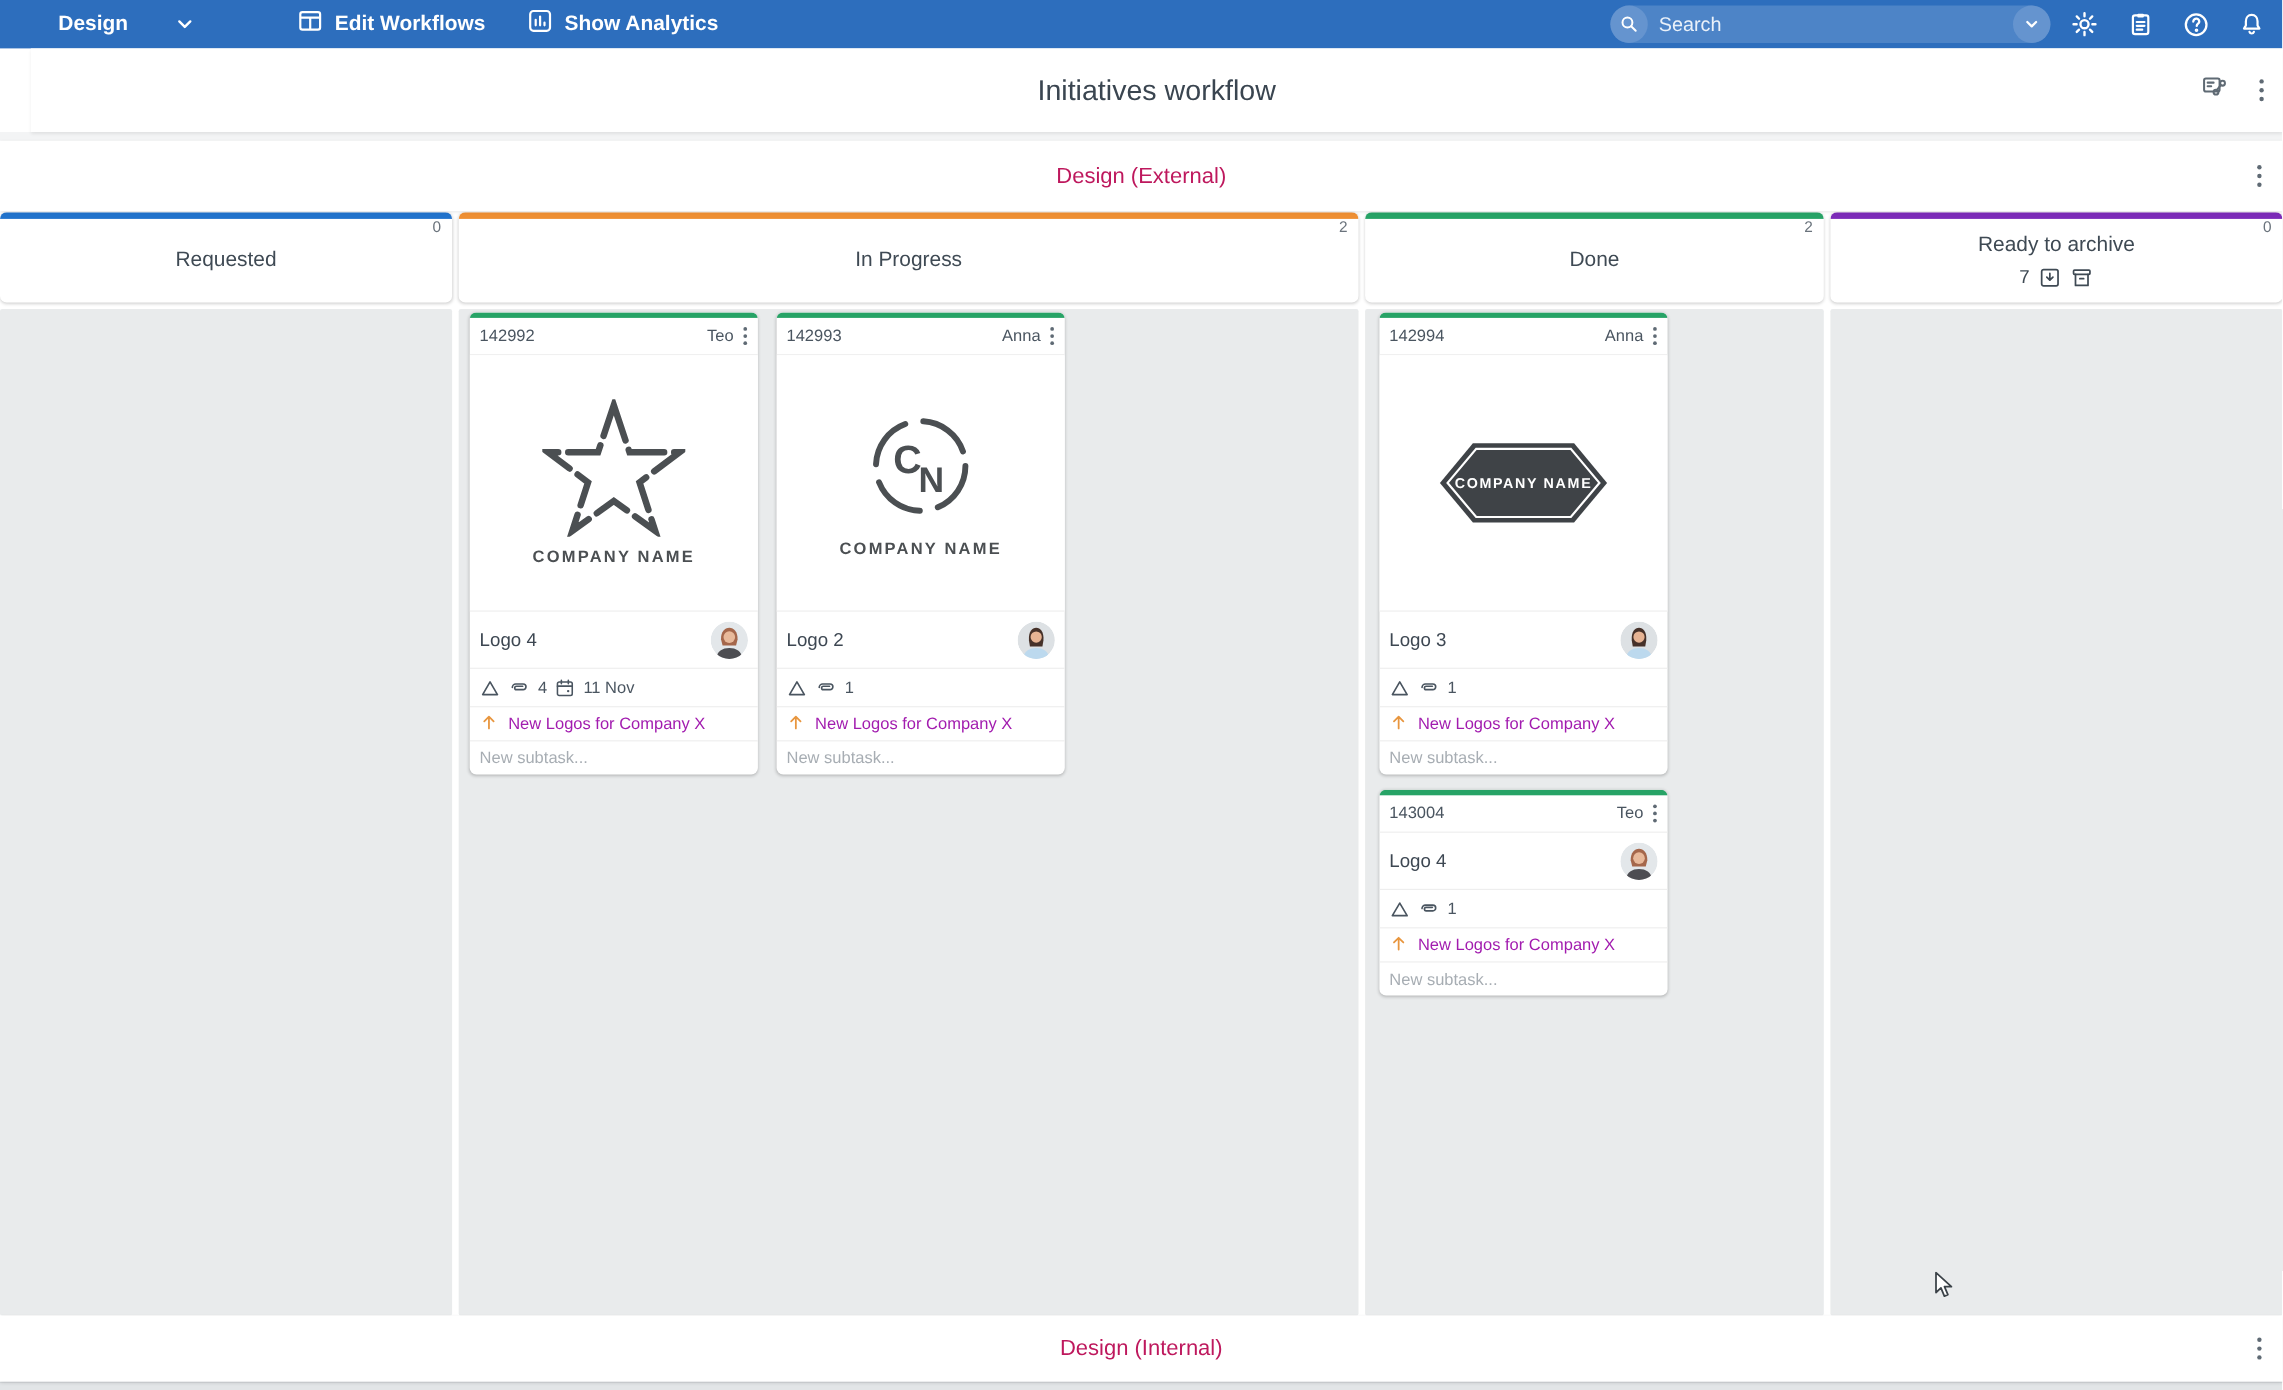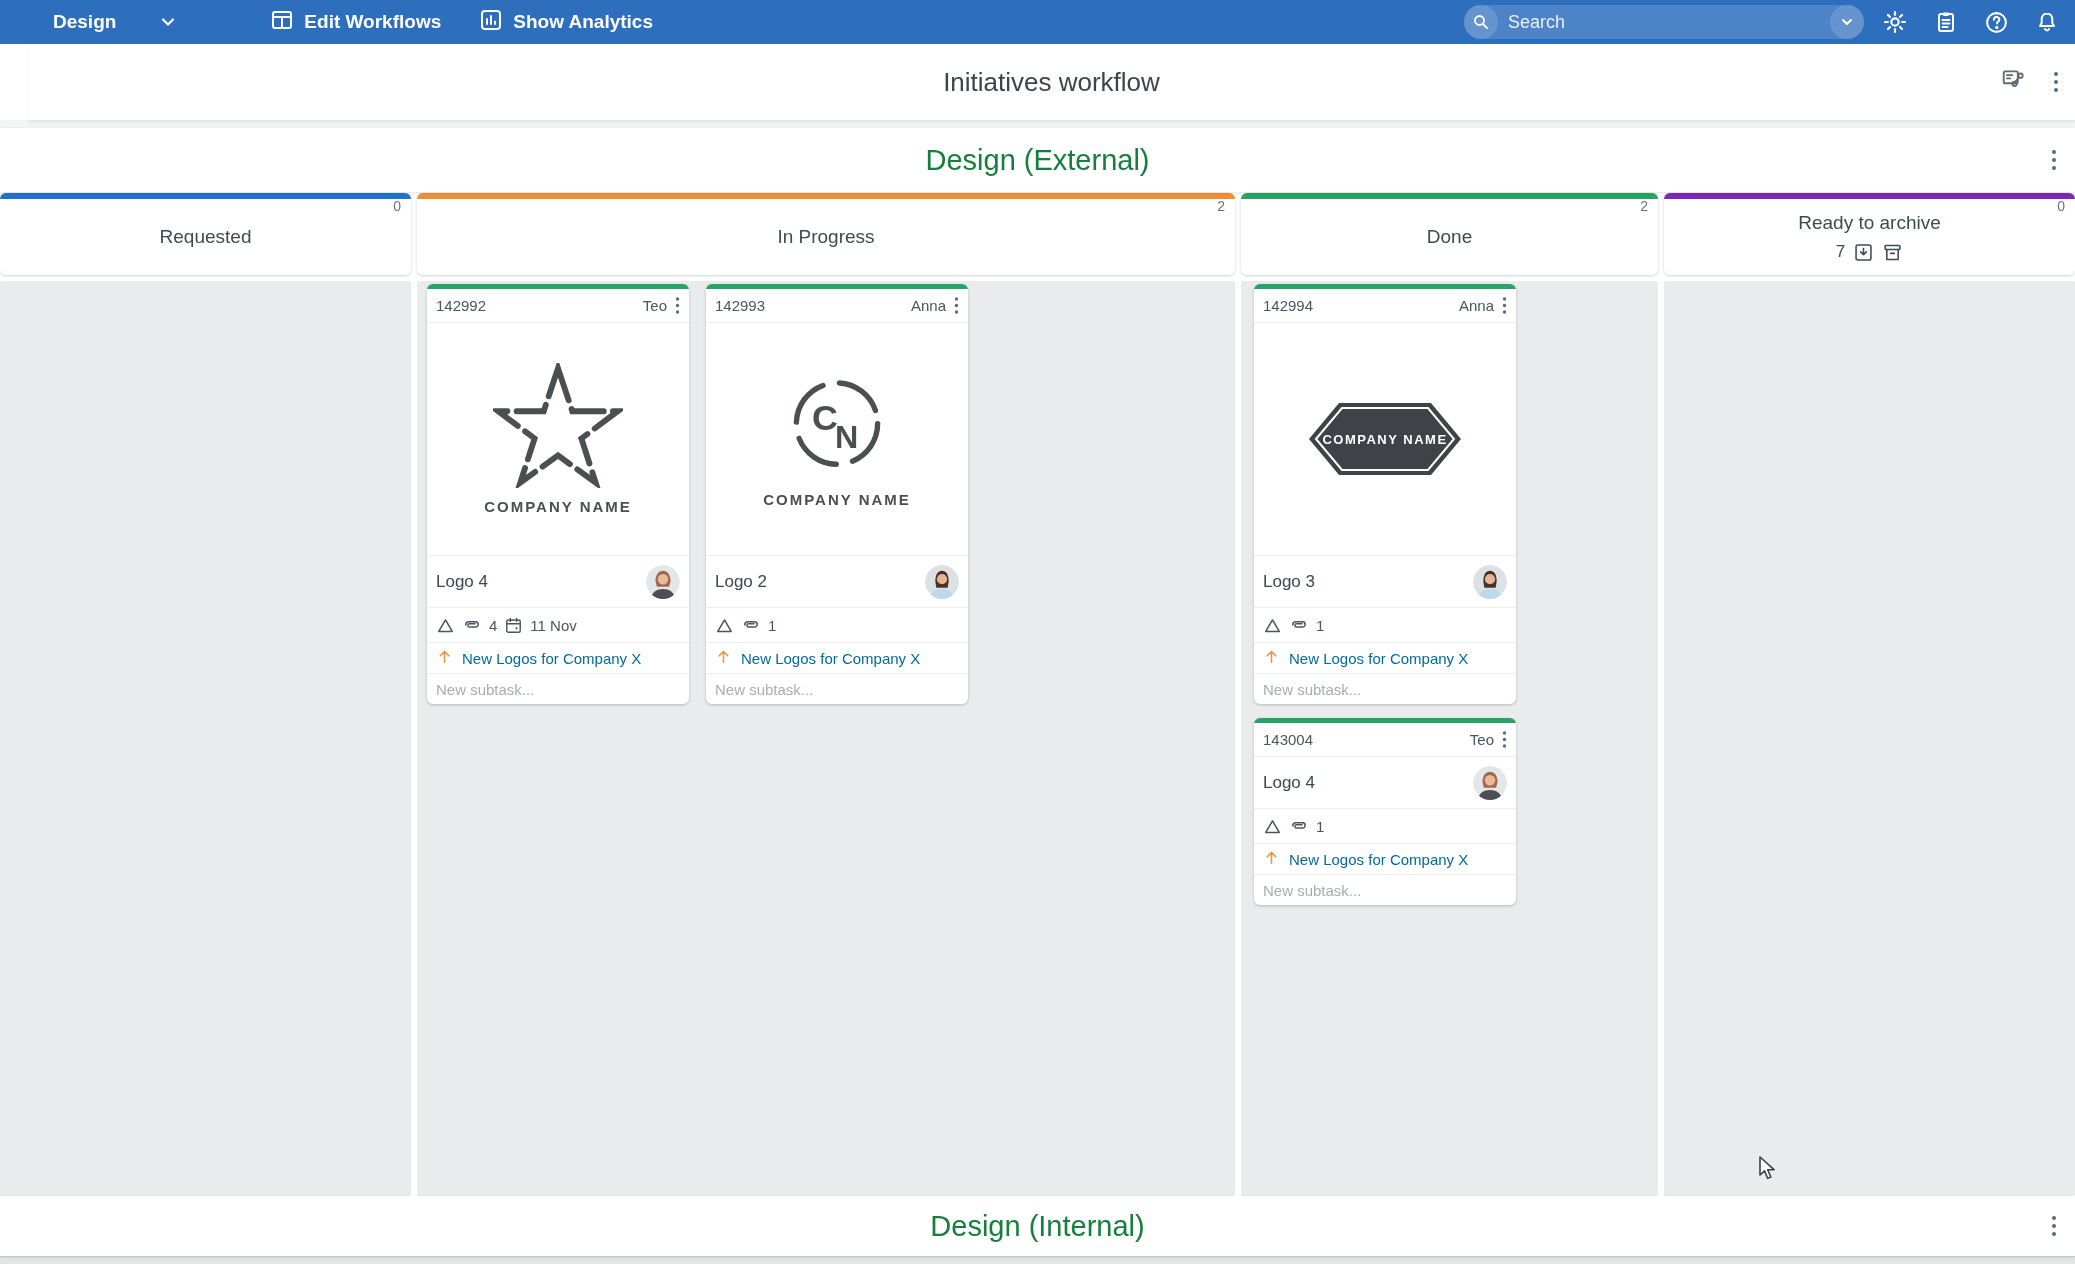--- a/index.html
+++ b/index.html
@@ -31,21 +31,21 @@
                 box-shadow:0 2px 3px rgba(0,0,0,0.08);z-index:5;margin-left:28px;}
   .board-title{position:absolute;left:0;right:0;top:0;height:76px;display:flex;
                align-items:center;justify-content:center;font-size:26px;color:#3a4550;}
   .board-header .hdr-icons{position:absolute;right:16px;top:0;height:76px;display:flex;
                            align-items:center;gap:26px;}
 
   
   .lane-header{position:absolute;left:0;right:0;background:#fff;box-shadow:0 1px 3px rgba(0,0,0,0.12);z-index:4;}
   .lane1{top:128px;height:64px;}
   .lane-title{position:absolute;left:0;right:0;top:0;bottom:0;display:flex;align-items:center;
-              justify-content:center;font-size:29px;color:#15803d;}
+              justify-content:center;font-size:20px;color:#be185d;}
   .lane-kebab{position:absolute;right:18px;top:50%;transform:translateY(-50%);cursor:pointer;display:flex;}
   .gap-row{position:absolute;top:120px;left:0;right:0;height:8px;background:#f3f4f5;}
 
   
   .cols-head,.cols-body{position:absolute;left:0;display:flex;gap:6px;}
   .cols-head{top:193px;}
   .col-head{background:#fff;border-radius:6px;box-shadow:0 1px 3px rgba(0,0,0,0.18);position:relative;overflow:hidden;}
   .col-bar{height:6px;}
   .col-name-wrap{height:76px;display:flex;flex-direction:column;align-items:center;justify-content:center;}
   .col-name{font-size:19px;color:#3f4a54;}
@@ -75,21 +75,21 @@
   .logo4-text{font-family:"Liberation Serif","DejaVu Serif",serif;font-size:25px;letter-spacing:1px;}
   .logo4-text .b{font-weight:bold;color:#3a3f42;}
   .logo4-text .l{color:#8a8f93;}
   .card-title{min-height:52px;box-sizing:border-box;padding:6px 9px;display:flex;align-items:center;
               justify-content:space-between;font-size:17px;color:#3d4752;border-bottom:1px solid #ededed;}
   .avatar{width:34px;height:34px;border-radius:50%;overflow:hidden;flex:0 0 auto;}
   .card-meta{height:34px;padding:0 9px;display:flex;align-items:center;gap:7px;
              border-bottom:1px solid #ededed;color:#4a5560;font-size:15px;}
   .card-meta .mic{display:flex;}
   .card-parent{height:30px;padding:0 9px;display:flex;align-items:center;gap:9px;
-               border-bottom:1px solid #ededed;font-size:15px;color:#0369a1;cursor:pointer;}
+               border-bottom:1px solid #ededed;font-size:15px;color:#a21caf;cursor:pointer;}
   .card-subtask{height:30px;padding:0 9px;display:flex;align-items:center;color:#a7adb3;
                 font-size:15px;cursor:text;}
 
   
   .lane2{top:1196px;height:60px;}
   .bottom-strip{position:absolute;top:1256px;left:0;right:0;height:8px;background:#e2e5e7;
                 border-top:1px solid #d2d6d9;}
 
   .cursor{position:absolute;left:1758px;top:1156px;z-index:50;}
 </style>

